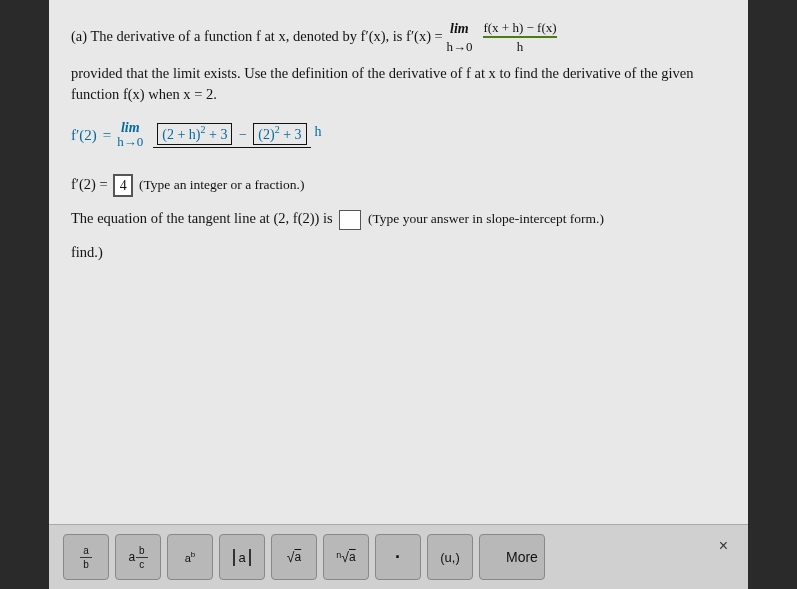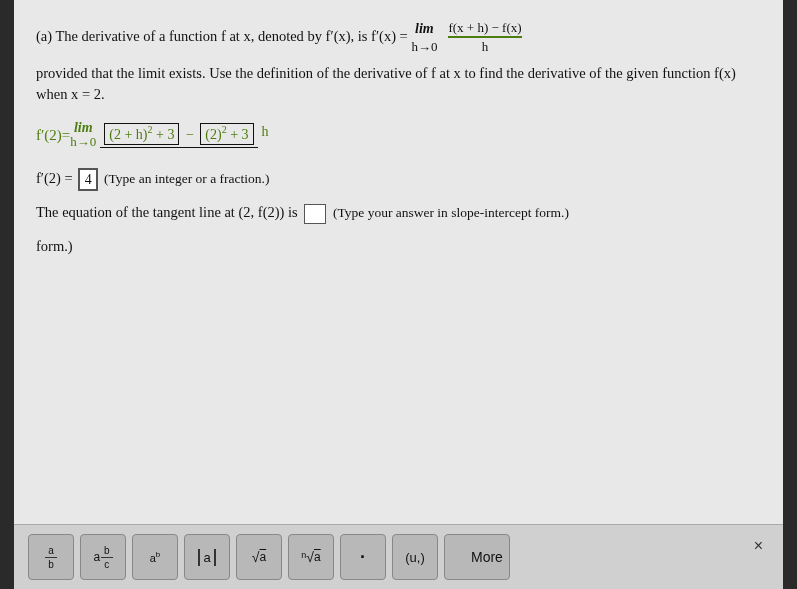--- a/index.html
+++ b/index.html
@@ -6,21 +6,21 @@
     body {
       font-family: 'Times New Roman', Times, serif;
       background: #2a2a2a;
       display: flex;
       justify-content: center;
       align-items: center;
       min-height: 100vh;
     }
     .card {
       background: #f0f0f0;
-      width: 769px;
+      width: 699px;
       min-height: 589px;
       position: relative;
       display: flex;
       flex-direction: column;
     }
     .content-area {
       padding: 18px 22px 10px 22px;
       flex: 1;
       background: #e8e8e8;
     }
@@ -65,23 +65,24 @@
       font-style: italic;
       font-weight: bold;
     }
     .lim-block .lim-sub {
       font-size: 13px;
       margin-top: -2px;
     }
     .formula-line {
       display: flex;
       align-items: center;
-      margin: 14px 0 17px 0;
+      margin: 14px 0 23px 0;
       font-size: 15px;
-      color: #4d7c0f;
+      color: #0369a1;
+      gap: 6px;
     }
     .formula-fraction {
       display: inline-flex;
       align-items: flex-start;
       vertical-align: middle;
     }
     .formula-fraction .num {
       border-bottom: 1.5px solid #111;
       padding: 1px 4px 2px 4px;
       white-space: nowrap;
@@ -263,21 +264,21 @@
       <span style="font-size:13.5px;">(Type an integer or a fraction.)</span>
     </div>
 
 
     <div class="section-line" style="margin-top:10px;">
       <span>The equation of the tangent line at (2, f(2)) is</span>
       <span class="input-box"></span>
       <span style="font-size:13.5px;">(Type your answer in slope-intercept form.)</span>
     </div>
     <div class="section-line">
-      <span>form.)</span>
+      <span>find.)</span>
     </div>
 
   </div>
 
   <div class="toolbar">
 
     <button class="toolbar-btn" title="Fraction">
       <span class="frac-icon">
         <span class="fi-num">a</span>
         <span class="fi-den">b</span>

